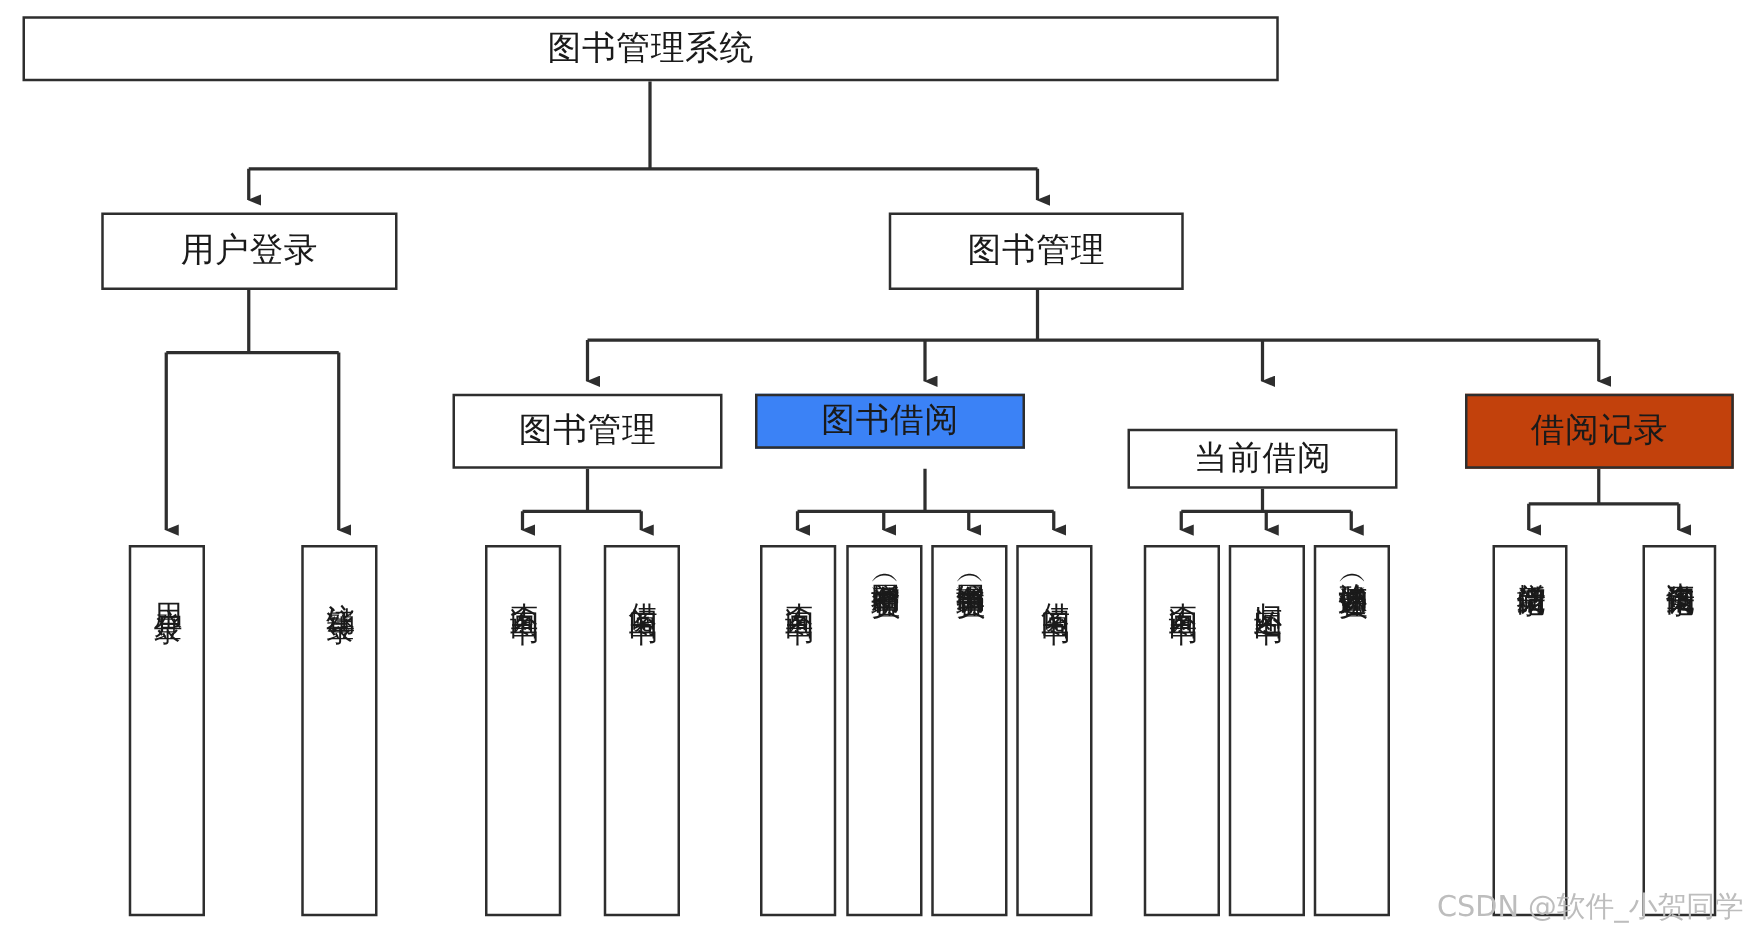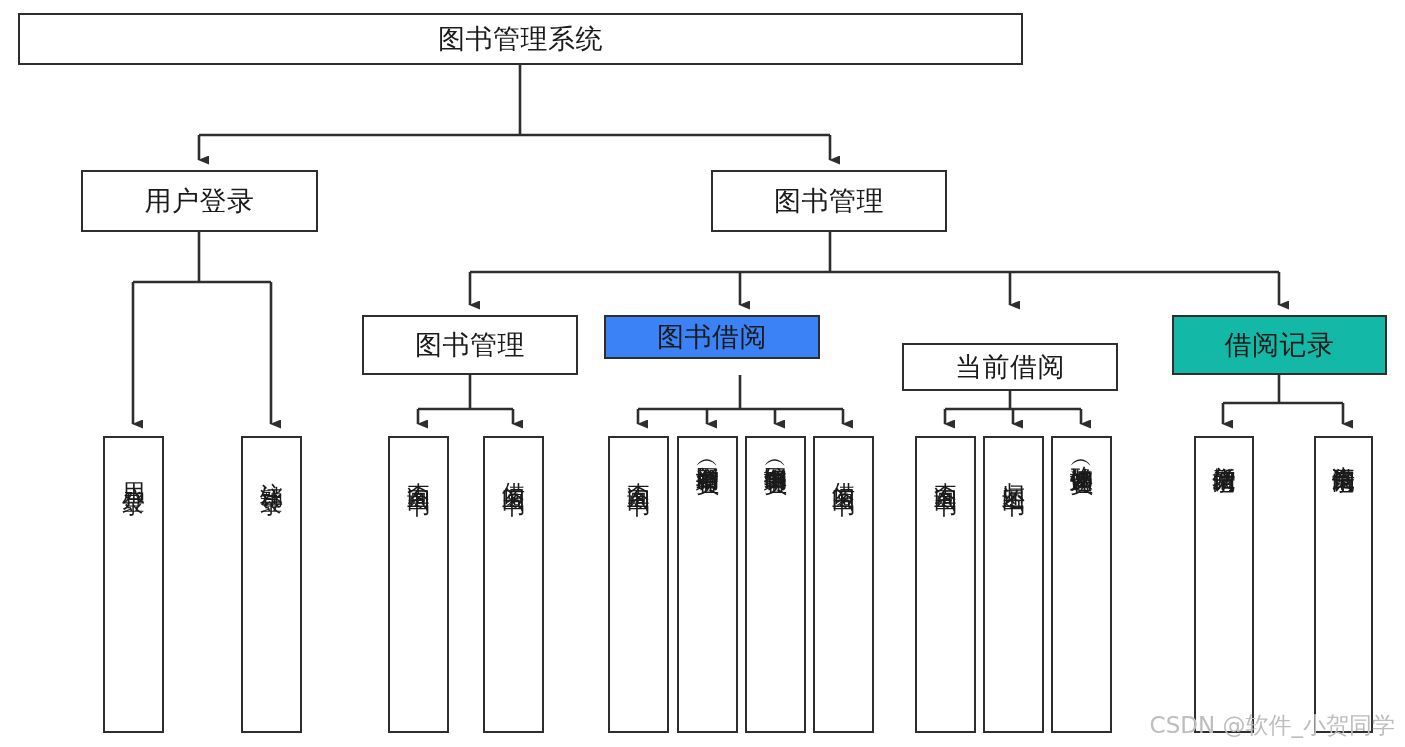--- a/index.html
+++ b/index.html
@@ -145,21 +145,21 @@
 
   <div class="node h" style="left: 362px; top: 315px; width: 216px; height: 60px; border-color: rgb(46, 46, 46); background: rgb(255, 255, 255); color: rgb(26, 26, 26);">
     <span class="label">图书管理</span>
   </div>
   <div class="node h" style="left: 604px; top: 315px; width: 216px; height: 44px; border-color: rgb(46, 46, 46); background: #3b82f6; color: rgb(26, 26, 26);">
     <span class="label">图书借阅</span>
   </div>
   <div class="node h" style="left: 902px; top: 315px; width: 216px; height: 48px; border-color: rgb(46, 46, 46); background: rgb(255, 255, 255); color: rgb(26, 26, 26); margin-top: 28px;">
     <span class="label">当前借阅</span>
   </div>
-  <div class="node h" style="left: 1172px; top: 315px; width: 215px; height: 60px; border-color: rgb(46, 46, 46); background: #14b8a6; color: rgb(26, 26, 26);">
+  <div class="node h" style="left: 1172px; top: 315px; width: 215px; height: 60px; border-color: rgb(46, 46, 46); background: #c2410c; color: rgb(26, 26, 26);">
     <span class="label">借阅记录</span>
   </div>
 
   <div class="node v" style="left: 103px; top: 436px; width: 61px; height: 297px; border-color: rgb(46, 46, 46); background: rgb(255, 255, 255); color: rgb(26, 26, 26);">
     <span class="label">用户登录</span>
   </div>
   <div class="node v" style="left: 241px; top: 436px; width: 61px; height: 297px; border-color: rgb(46, 46, 46); background: rgb(255, 255, 255); color: rgb(26, 26, 26);">
     <span class="label">注销登录</span>
   </div>
 

